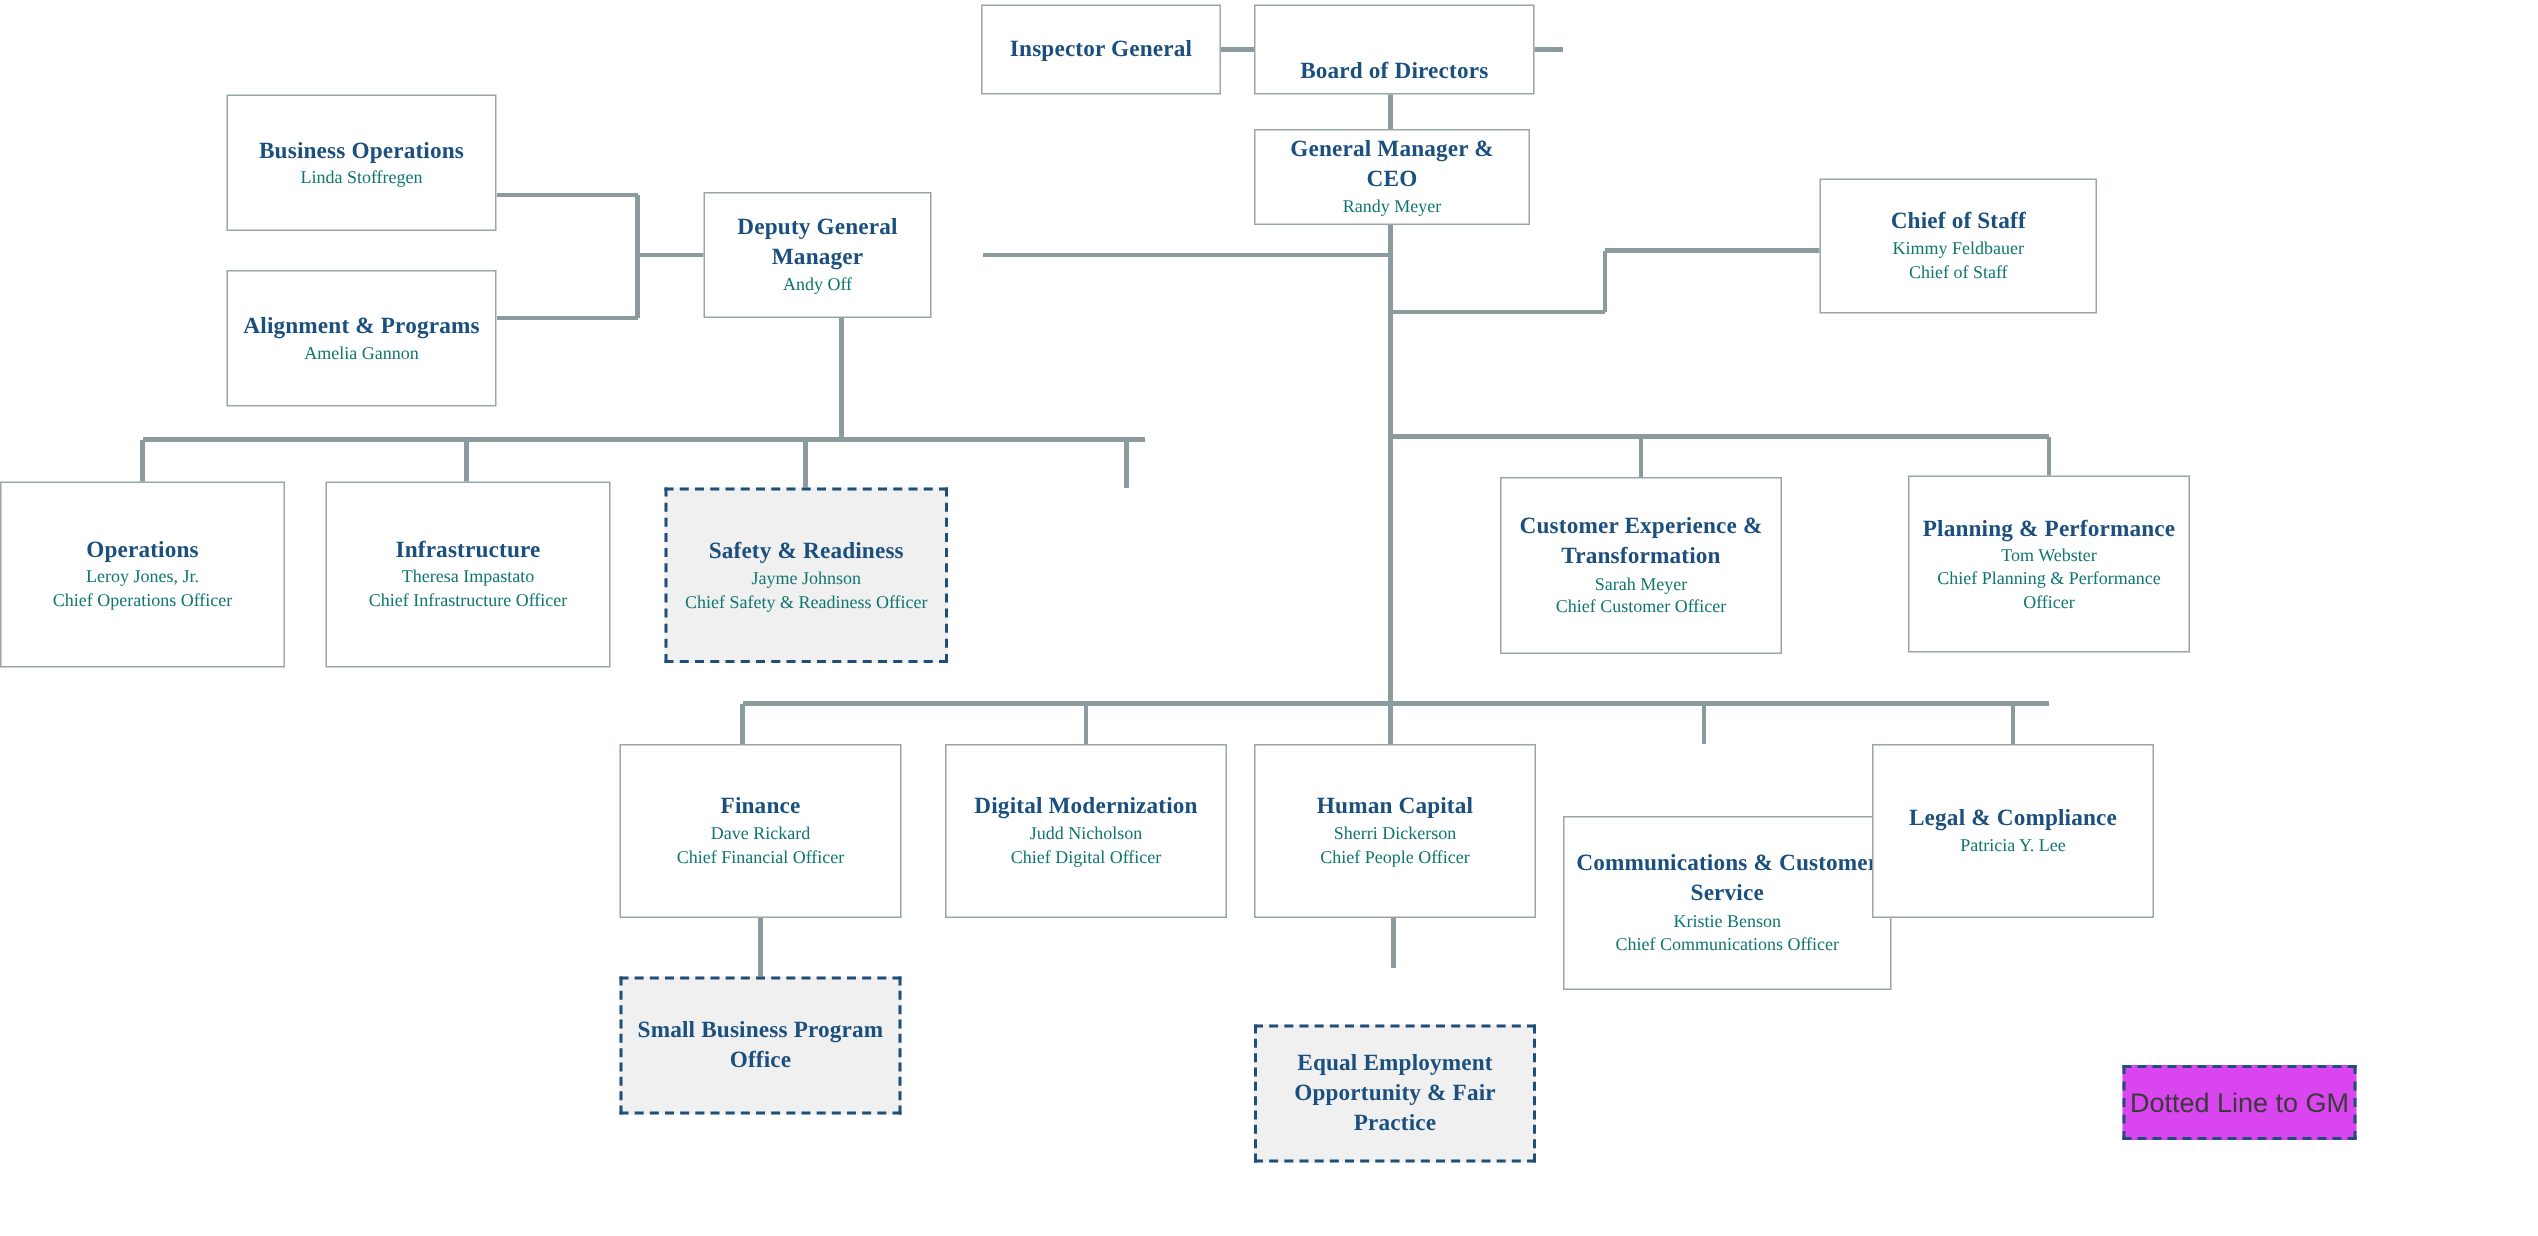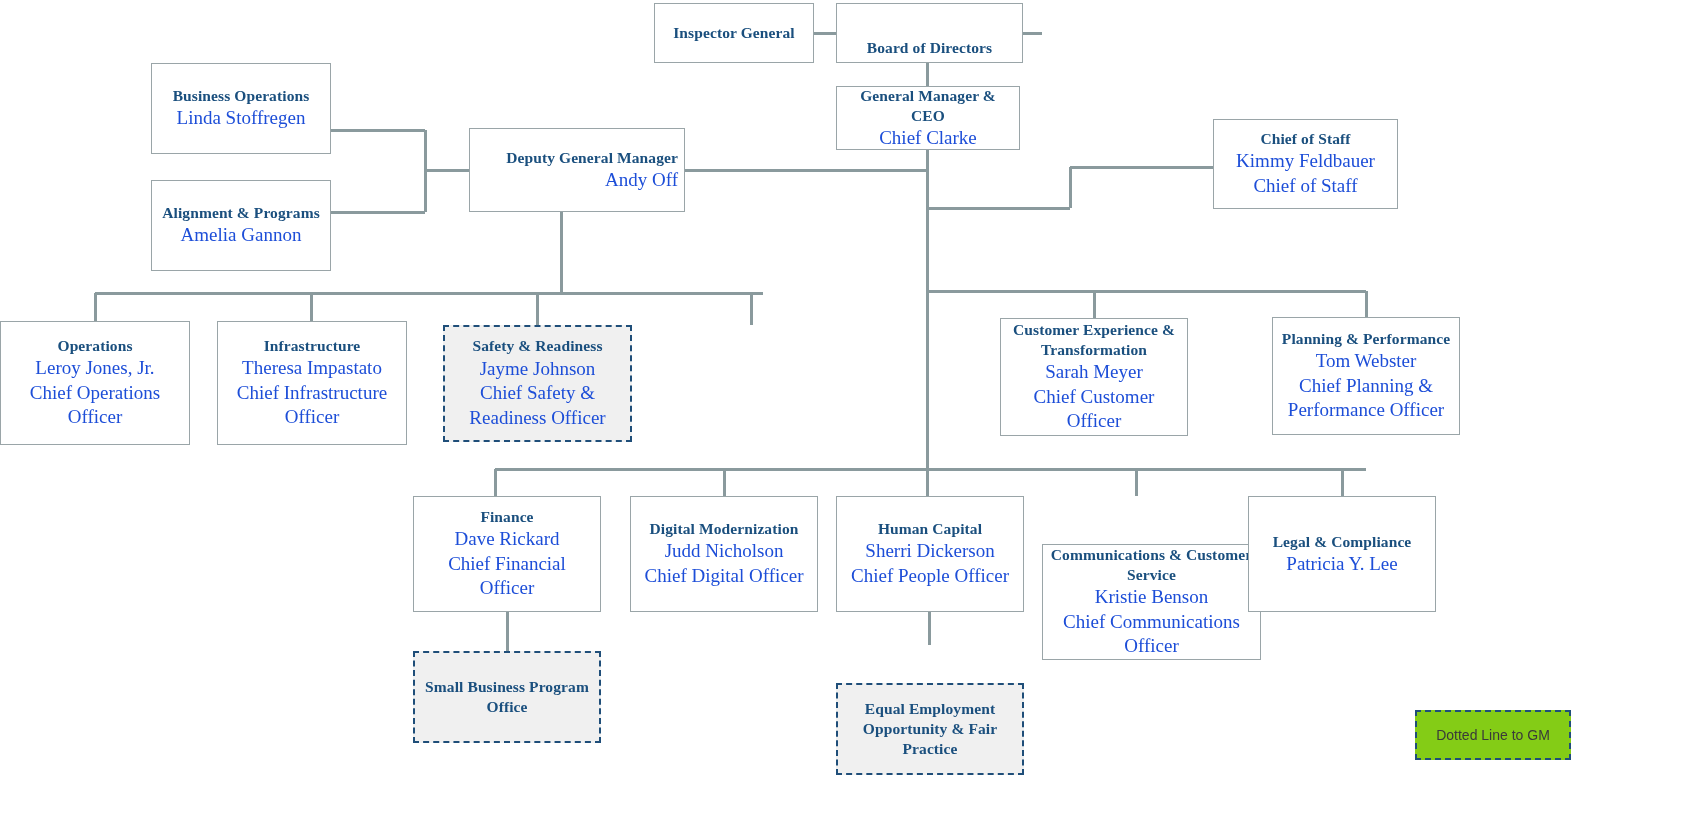--- a/index.html
+++ b/index.html
@@ -46,32 +46,32 @@
     font-size: 15.5px;
     color: #1a4f7e;
     letter-spacing: 0.1px;
   }
   .node .title .alt {
     color: #1a7a4e;
   }
   .node .person,
   .node .role {
     font-weight: normal;
-    font-size: 19px;
-    color: #1d4ed8;
+    font-size: 12px;
+    color: #0f766e;
   }
   .legend-box {
     position: absolute;
     box-sizing: border-box;
     display: flex;
     align-items: center;
     justify-content: center;
-    background: #84cc16;
+    background: #d946ef;
     border: 2px dashed #1f4e79;
-    font-size: 14px;
+    font-size: 18px;
     color: #3a3a3a;
   }
 </style>
 </head>
 <body>
 
 <div id="chart-root">
 
   <svg id="connector-layer" viewBox="0 0 1692 824" width="1692" height="824">
     <g stroke="#8a9a9d" stroke-width="3" fill="none" shape-rendering="crispEdges">
@@ -122,30 +122,30 @@
     <div class="title">Inspector General</div>
   </div>
 
   <div class="node" style="left:836px; top:3px; width:187px; height:60px;justify-content:flex-end;">
     <div class="title">Board of Directors</div>
   </div>
 
 
   <div class="node" style="left:836px; top:86px; width:184px; height:64px;">
     <div class="title">General Manager &amp; CEO</div>
-    <div class="person">Chief Clarke</div>
+    <div class="person">Randy Meyer</div>
   </div>
 
   <div class="node" style="left:1213px; top:119px; width:185px; height:90px;">
     <div class="title">Chief of Staff</div>
     <div class="person">Kimmy Feldbauer</div>
     <div class="role">Chief of Staff</div>
   </div>
 
-  <div class="node" style="left:469px; top:128px; width:216px; height:84px;align-items:flex-end;">
+  <div class="node" style="left:469px; top:128px; width:152px; height:84px;">
     <div class="title">Deputy General Manager</div>
     <div class="person">Andy Off</div>
   </div>
 
   <div class="node" style="left:151px; top:63px; width:180px; height:91px;">
     <div class="title">Business Operations</div>
     <div class="person">Linda Stoffregen</div>
   </div>
 
   <div class="node" style="left:151px; top:180px; width:180px; height:91px;">

